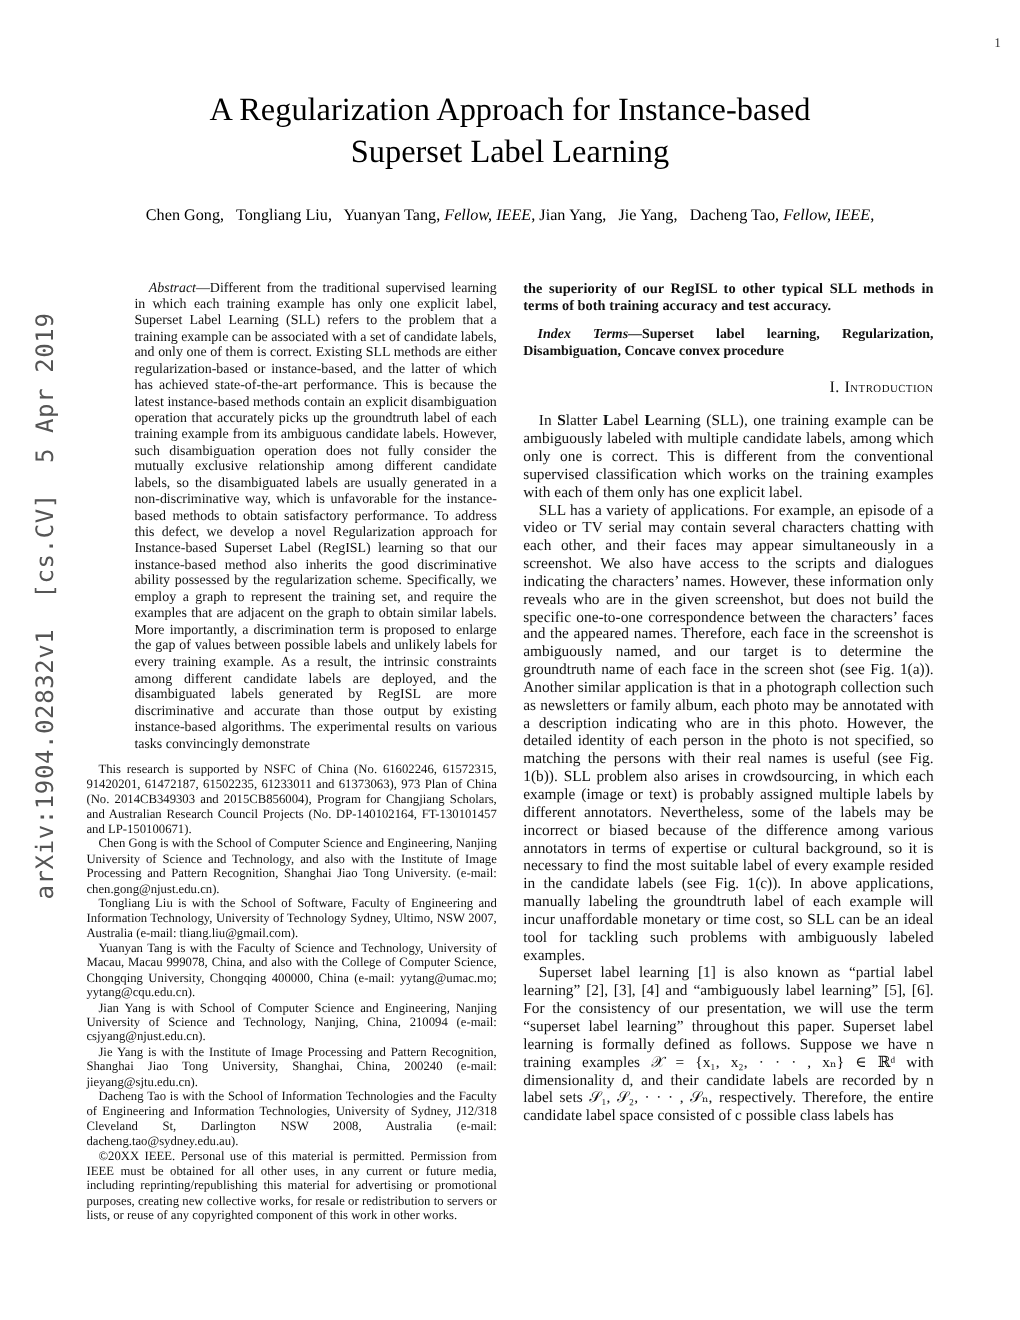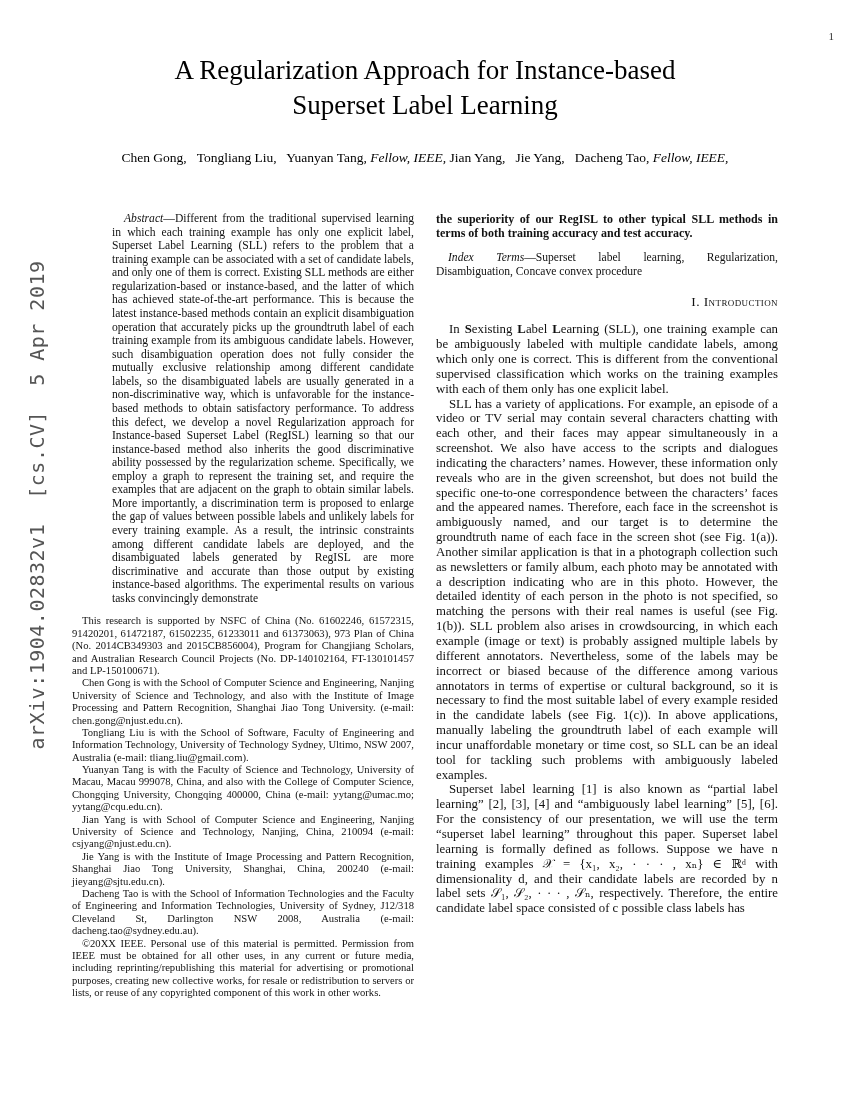--- a/index.html
+++ b/index.html
@@ -22,21 +22,21 @@
     top:492px; left:-212px;
     width:500px; height:26px;
     text-align:center;
     transform:rotate(-90deg);
     font-family:"DejaVu Sans Mono","Liberation Mono",monospace;
     font-size:20px;
     letter-spacing:0.5px;
     color:#555555;
     white-space:nowrap;
   }
-  .header { padding-top:53px; text-align:center; }
+  .header { padding-top:74px; text-align:center; }
   .title {
     font-size:27px; font-weight:normal; line-height:1.28;
     color:#000;
   }
   .authors { margin-top:28px; font-size:13.5px; color:#000; }
   .authors .it { font-style:italic; }
   .columns {
     display:flex; gap:22px;
     margin:46px 72px 0 72px;
     text-align:justify;
@@ -45,21 +45,21 @@
   .abstract {
     font-weight:normal; font-size:11.6px; line-height:1.17;
     text-indent:12px;
     margin-left:40px;
   }
   .abstract .lead, .index-terms .lead { font-style:italic; }
   .footnotes { margin-top:10px; font-size:10.6px; line-height:1.17; }
   .footnotes p { text-indent:10px; }
   .abstract-cont { font-weight:bold; font-size:12px; line-height:1.17; }
   .index-terms {
-    font-weight:normal; font-size:11.6px; line-height:1.17;
+    font-weight:bold; font-size:11.6px; line-height:1.17;
     text-indent:12px; margin-top:11px;
   }
   .section-heading {
     font-size:13.5px; font-weight:normal;
     font-variant:small-caps;
     letter-spacing:0.4px;
     text-align:right;
     margin:16px 0 12px 0;
   }
   .body-text { font-size:12.8px; line-height:1.16; }
@@ -102,21 +102,21 @@
     </div>
 
     <div class="col">
       <p class="abstract-cont">the superiority of our RegISL to other typical SLL methods in terms of both training accuracy and test accuracy.</p>
 
       <p class="index-terms"><span class="lead">Index Terms</span><span>—Superset label learning, Regularization, Disambiguation, Concave convex procedure</span></p>
 
       <h2 class="section-heading">I. Introduction</h2>
 
       <div class="body-text">
-        <p><span>In </span><b>S</b><span>existing </span><b>L</b><span>abel </span><b>L</b><span>earning (SLL), one training example can be ambiguously labeled with multiple candidate labels, among which only one is correct. This is different from the conventional supervised classification which works on the training examples with each of them only has one explicit label.</span></p>
+        <p><span>In </span><b>S</b><span>latter </span><b>L</b><span>abel </span><b>L</b><span>earning (SLL), one training example can be ambiguously labeled with multiple candidate labels, among which only one is correct. This is different from the conventional supervised classification which works on the training examples with each of them only has one explicit label.</span></p>
         <p>SLL has a variety of applications. For example, an episode of a video or TV serial may contain several characters chatting with each other, and their faces may appear simultaneously in a screenshot. We also have access to the scripts and dialogues indicating the characters’ names. However, these information only reveals who are in the given screenshot, but does not build the specific one-to-one correspondence between the characters’ faces and the appeared names. Therefore, each face in the screenshot is ambiguously named, and our target is to determine the groundtruth name of each face in the screen shot (see Fig. 1(a)). Another similar application is that in a photograph collection such as newsletters or family album, each photo may be annotated with a description indicating who are in this photo. However, the detailed identity of each person in the photo is not specified, so matching the persons with their real names is useful (see Fig. 1(b)). SLL problem also arises in crowdsourcing, in which each example (image or text) is probably assigned multiple labels by different annotators. Nevertheless, some of the labels may be incorrect or biased because of the difference among various annotators in terms of expertise or cultural background, so it is necessary to find the most suitable label of every example resided in the candidate labels (see Fig. 1(c)). In above applications, manually labeling the groundtruth label of each example will incur unaffordable monetary or time cost, so SLL can be an ideal tool for tackling such problems with ambiguously labeled examples.</p>
         <p>Superset label learning [1] is also known as “partial label learning” [2], [3], [4] and “ambiguously label learning” [5], [6]. For the consistency of our presentation, we will use the term “superset label learning” throughout this paper. Superset label learning is formally defined as follows. Suppose we have n training examples 𝒳 = {x₁, x₂, · · · , xₙ} ∈ ℝᵈ with dimensionality d, and their candidate labels are recorded by n label sets 𝒮₁, 𝒮₂, · · · , 𝒮ₙ, respectively. Therefore, the entire candidate label space consisted of c possible class labels has</p>
       </div>
     </div>
 
   </div>
 
 </div>
 
 </body></html>

